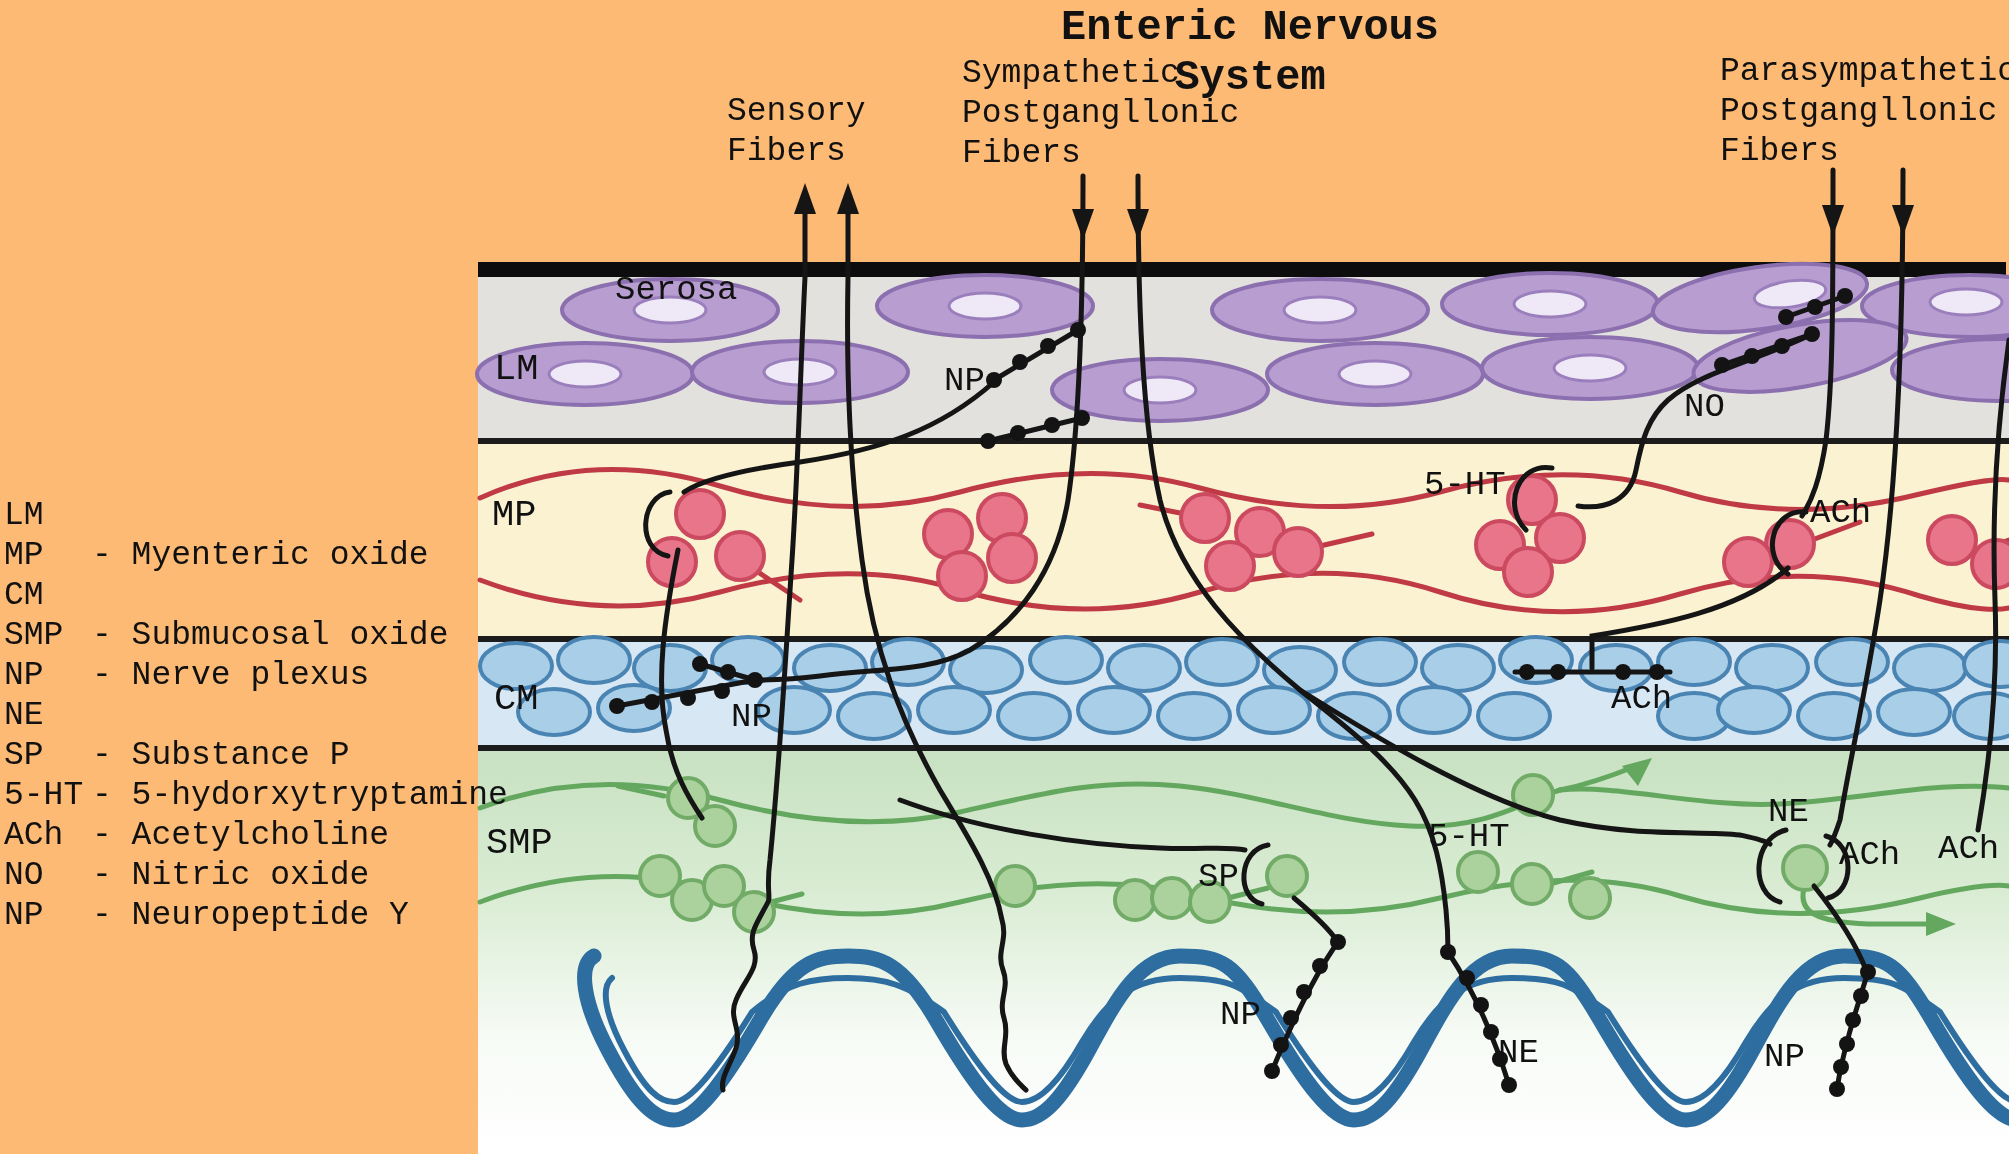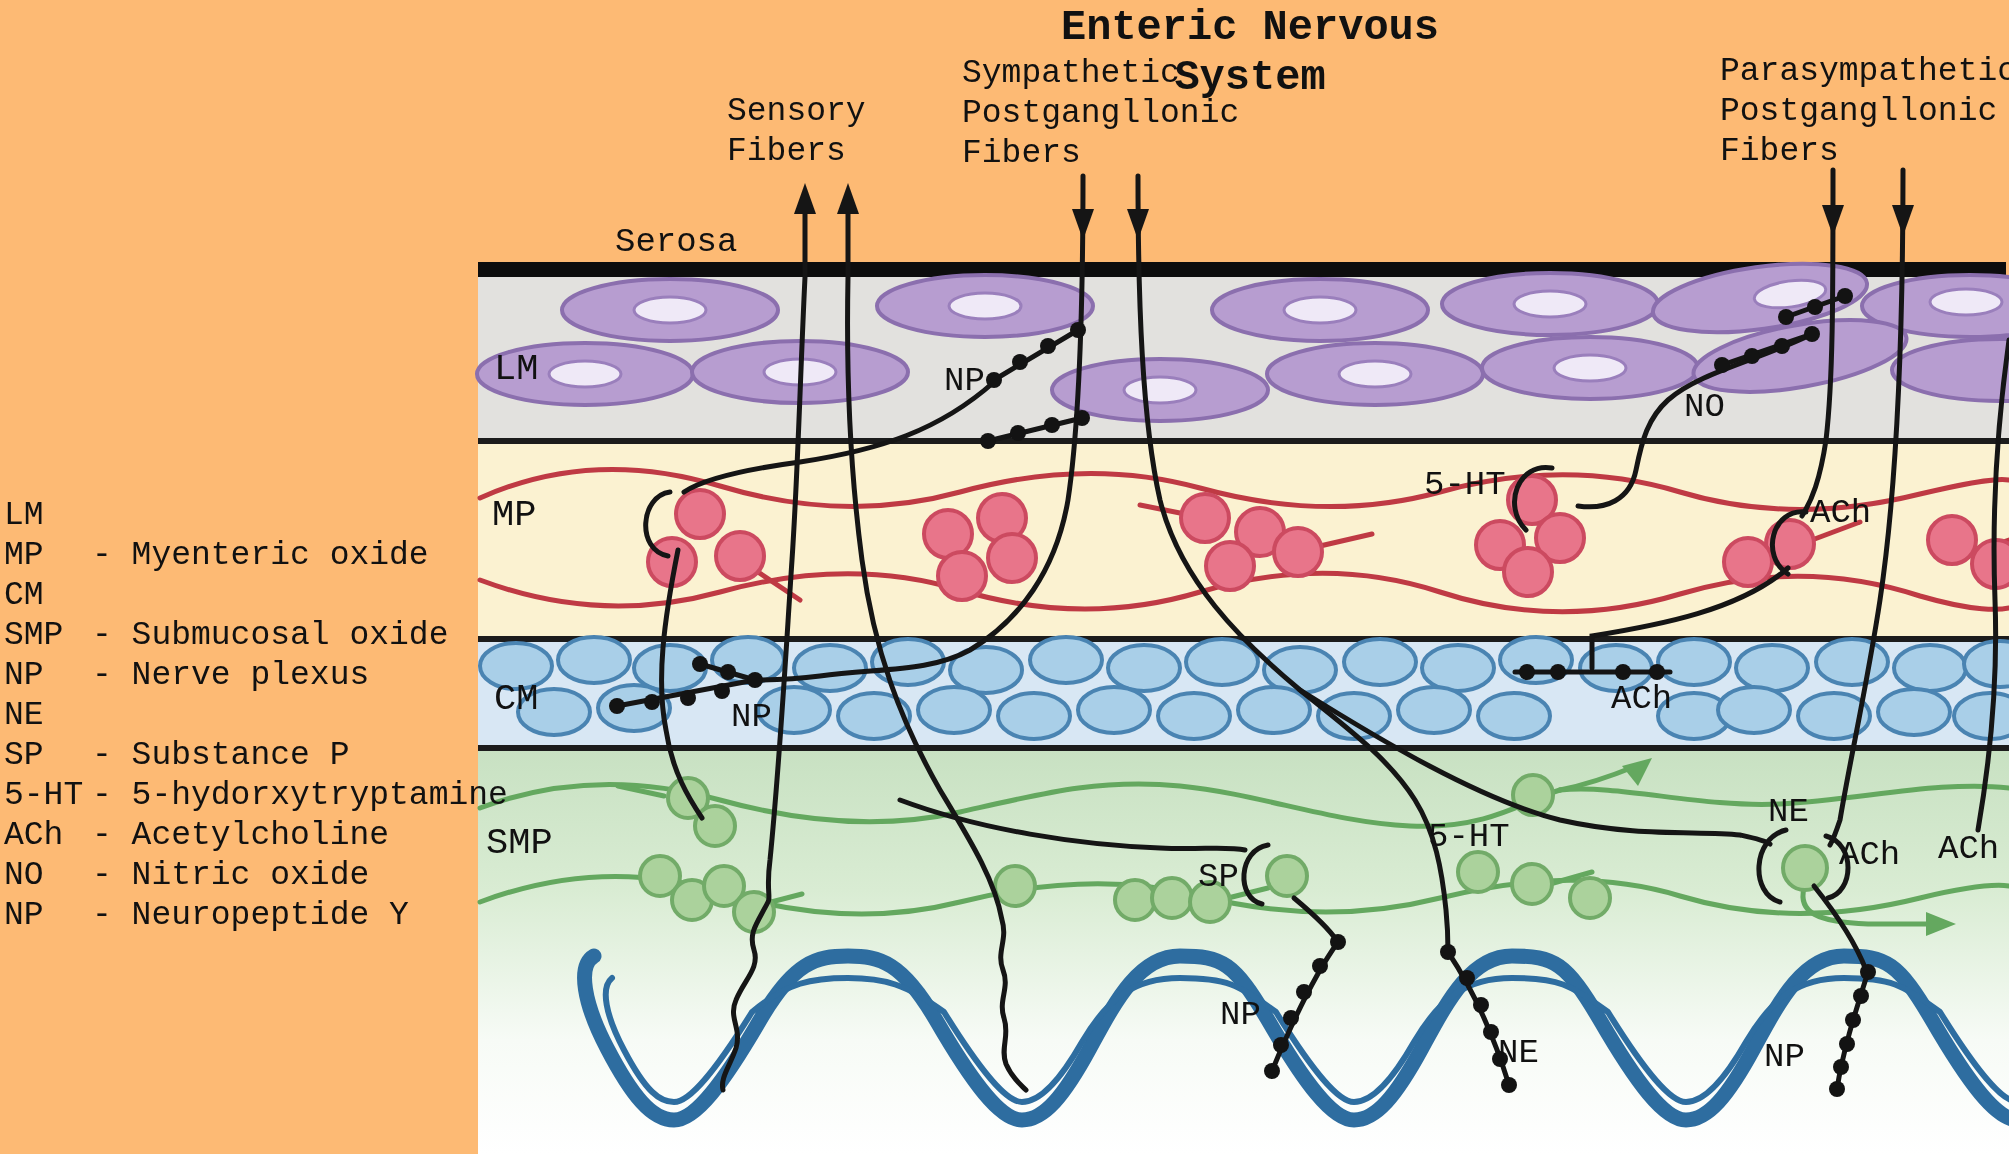--- a/index.html
+++ b/index.html
@@ -2,21 +2,21 @@
 <html><head>
 <meta charset="utf-8">
 <style>
   html,body{margin:0;padding:0;background:#ffffff;}
   #stage{position:relative;width:2009px;height:1154px;background:#fdba74;overflow:hidden;
          font-family:Liberation Mono, monospace;color:#111;}
   svg{position:absolute;left:0;top:0;}
   .txt{position:absolute;white-space:pre-line;line-height:1.18;}
   .title{font-size:42px;font-weight:bold;text-align:center;}
   .fiberlabel{font-size:33px;text-align:left;line-height:40px;}
-  .serosa{font-size:34px;}
+  .serosa{font-size:34px;margin-top:48px;}
   .layerlabel{position:absolute;font-size:37px;}
   .ann{position:absolute;font-size:34px;}
   .legend{position:absolute;left:4px;top:496px;font-size:33px;}
   .legend-row{display:flex;height:40px;line-height:40px;}
   .legend-abbr{width:88px;flex:0 0 88px;}
 </style>
 </head>
 <body>
 
 <div id="stage">

